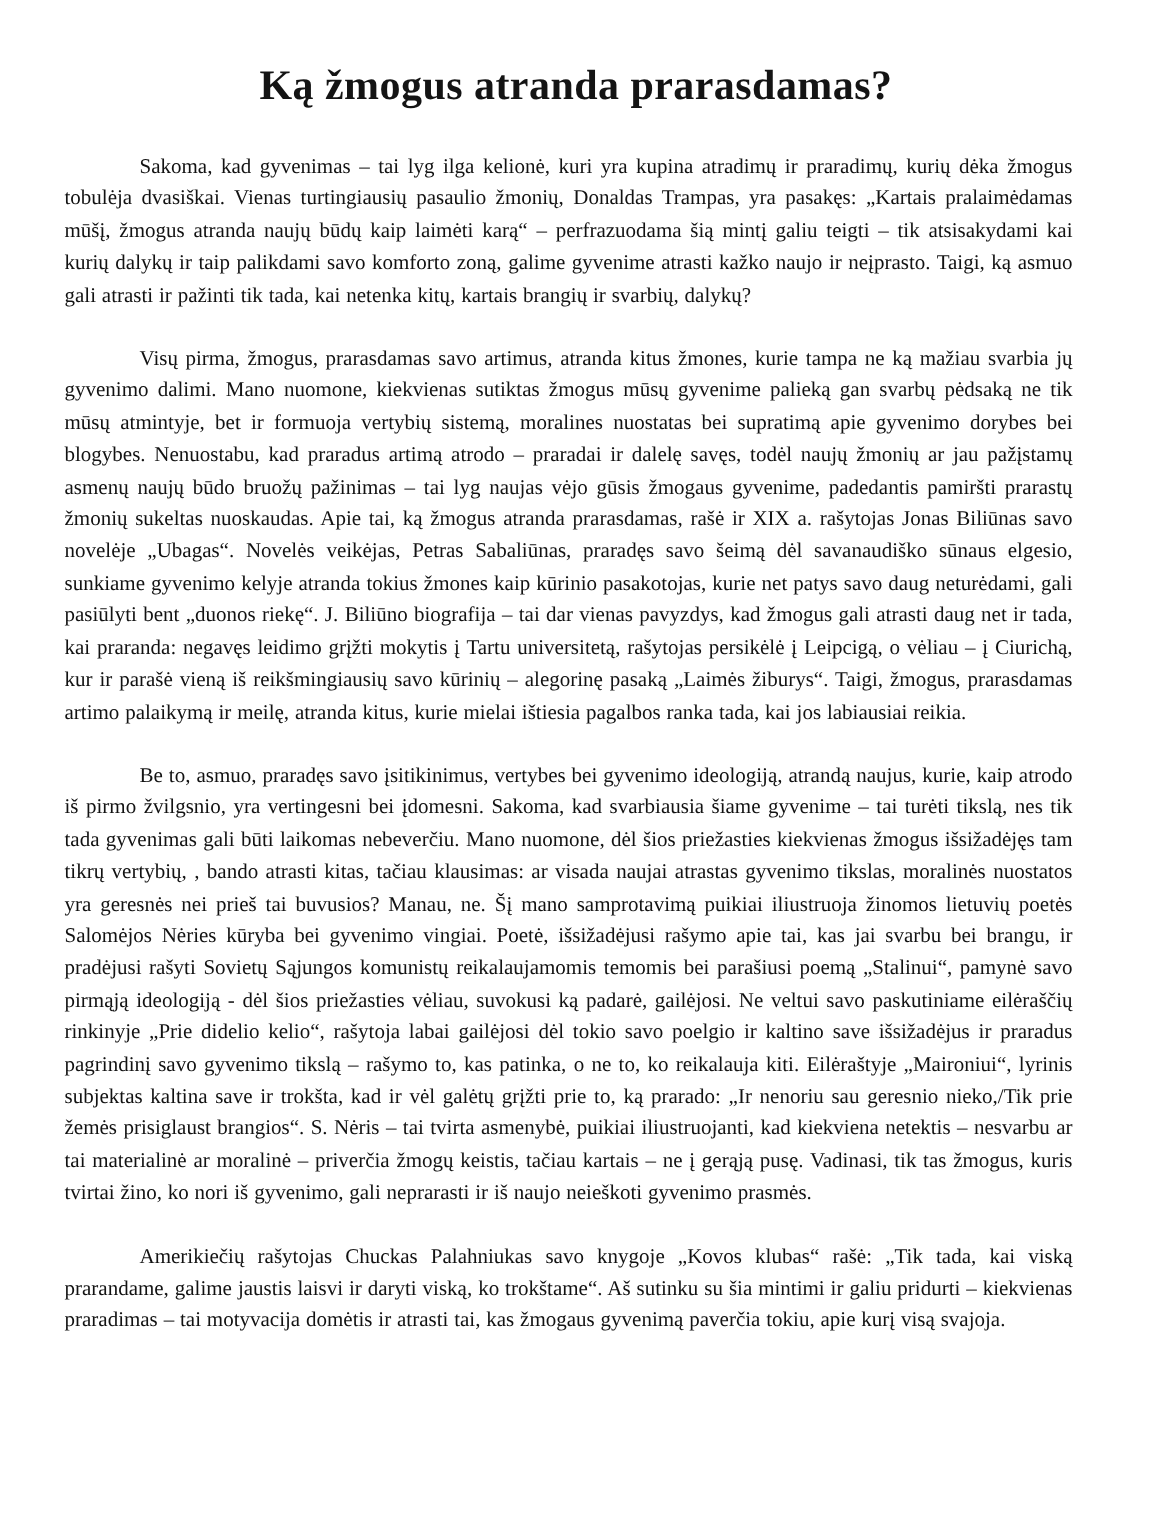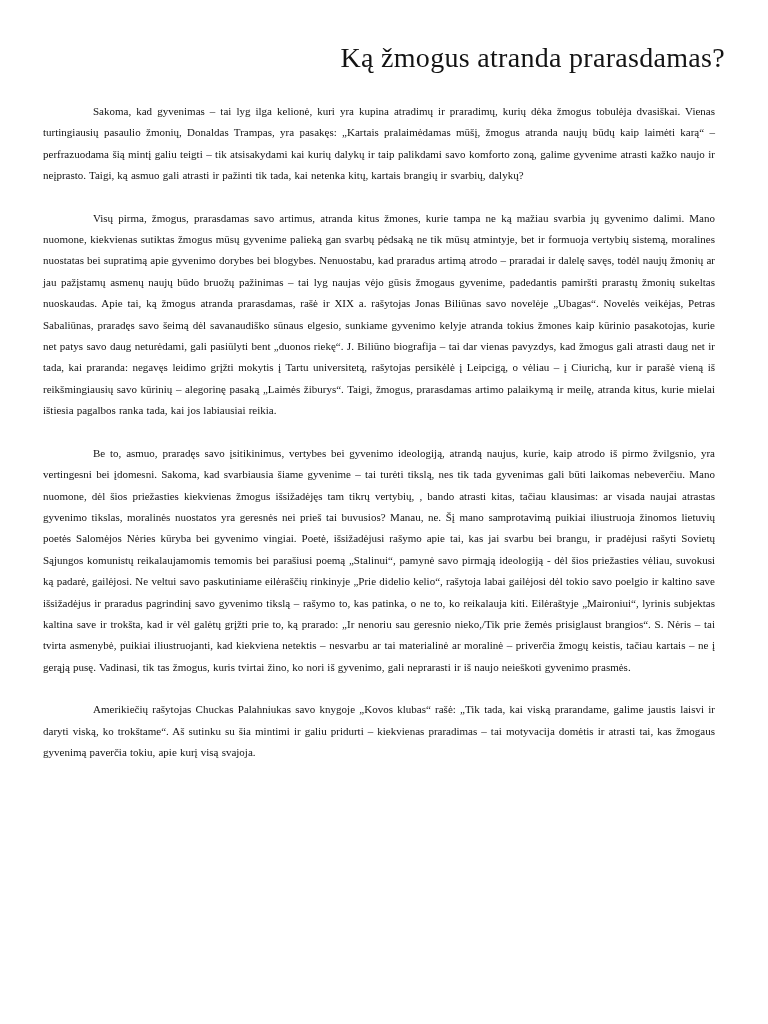--- a/index.html
+++ b/index.html
@@ -14,28 +14,28 @@
     width: 768px;
     height: 1024px;
     margin: 0 auto;
     background: #ffffff;
     box-sizing: border-box;
     padding: 42px 43px 0 43px;
     overflow: hidden;
   }
   .essay-title {
     font-size: 28px;
-    font-weight: 400;
-    text-align: right;
+    font-weight: 700;
+    text-align: center;
     margin: 0 0 27px 0;
     letter-spacing: 0.3px;
     color: #141414;
   }
   .essay-body p {
-    font-size: 11px;
+    font-size: 14px;
     line-height: 21.4px;
     text-align: justify;
     text-indent: 50px;
     margin: 0 10px 21px 0;
     word-spacing: 0.4px;
   }
 </style>
 </head>
 <body>
 

